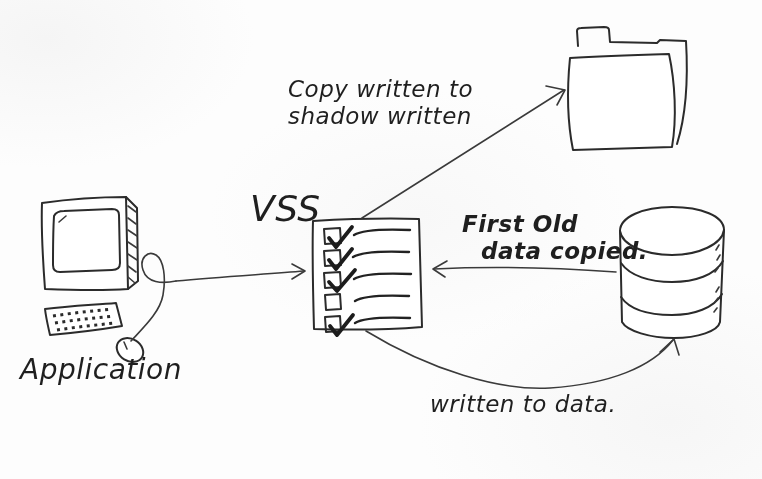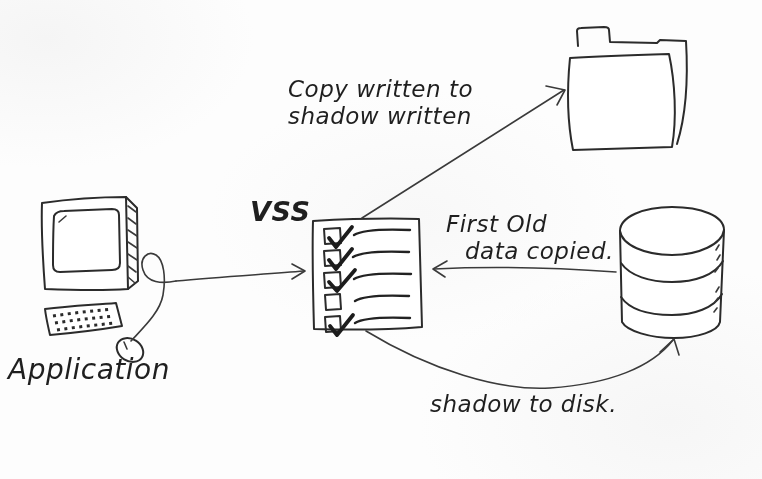--- a/index.html
+++ b/index.html
@@ -16,25 +16,25 @@
   }
   .sketch-label{
     position:absolute;
     color:#1f1f1f;
     font-style:italic;
     letter-spacing:0.5px;
     white-space:nowrap;
     line-height:1.16;
   }
   .lbl-copy{left:288px;top:76px;font-size:23px;}
-  .lbl-vss{left:250px;top:196px;font-size:27px;font-weight:bold;}
-  .lbl-first{left:446px;top:211px;font-size:23px;}
+  .lbl-vss{left:250px;top:188px;font-size:36px;}
+  .lbl-first{left:462px;top:211px;font-size:23px;font-weight:bold;}
   .lbl-first .line2{margin-left:19px;}
   .lbl-finally{left:430px;top:391px;font-size:23px;}
-  .lbl-app{left:8px;top:354px;font-size:28px;}
+  .lbl-app{left:20px;top:354px;font-size:28px;}
   .sketch-label span{display:block;}
   svg{position:absolute;left:0;top:0;}
   .ink{stroke:#2b2b2b;fill:none;stroke-width:2;stroke-linecap:round;stroke-linejoin:round;}
   .ink-thin{stroke:#3a3a3a;fill:none;stroke-width:1.6;stroke-linecap:round;}
   .ink-fill{stroke:#2b2b2b;fill:#ffffff;stroke-width:2;stroke-linecap:round;stroke-linejoin:round;}
   .check{stroke:#1c1c1c;fill:none;stroke-width:3.8;stroke-linecap:round;stroke-linejoin:round;}
   .scribble{stroke:#222;fill:none;stroke-width:2.4;stroke-linecap:round;}
   .keys{stroke:#2b2b2b;fill:none;stroke-width:3;stroke-dasharray:3 4.5;}
 </style>
 </head>
@@ -135,18 +135,18 @@
   </div>
 
   <div class="sketch-label lbl-vss">VSS</div>
 
   <div class="sketch-label lbl-first">
     <span>First Old</span>
     <span class="line2">data copied.</span>
   </div>
 
   <div class="sketch-label lbl-finally">
-    <span>shadow to disk.</span>
+    <span>written to data.</span>
   </div>
 
   <div class="sketch-label lbl-app">Application</div>
 
 </div>
 
 </body></html>

